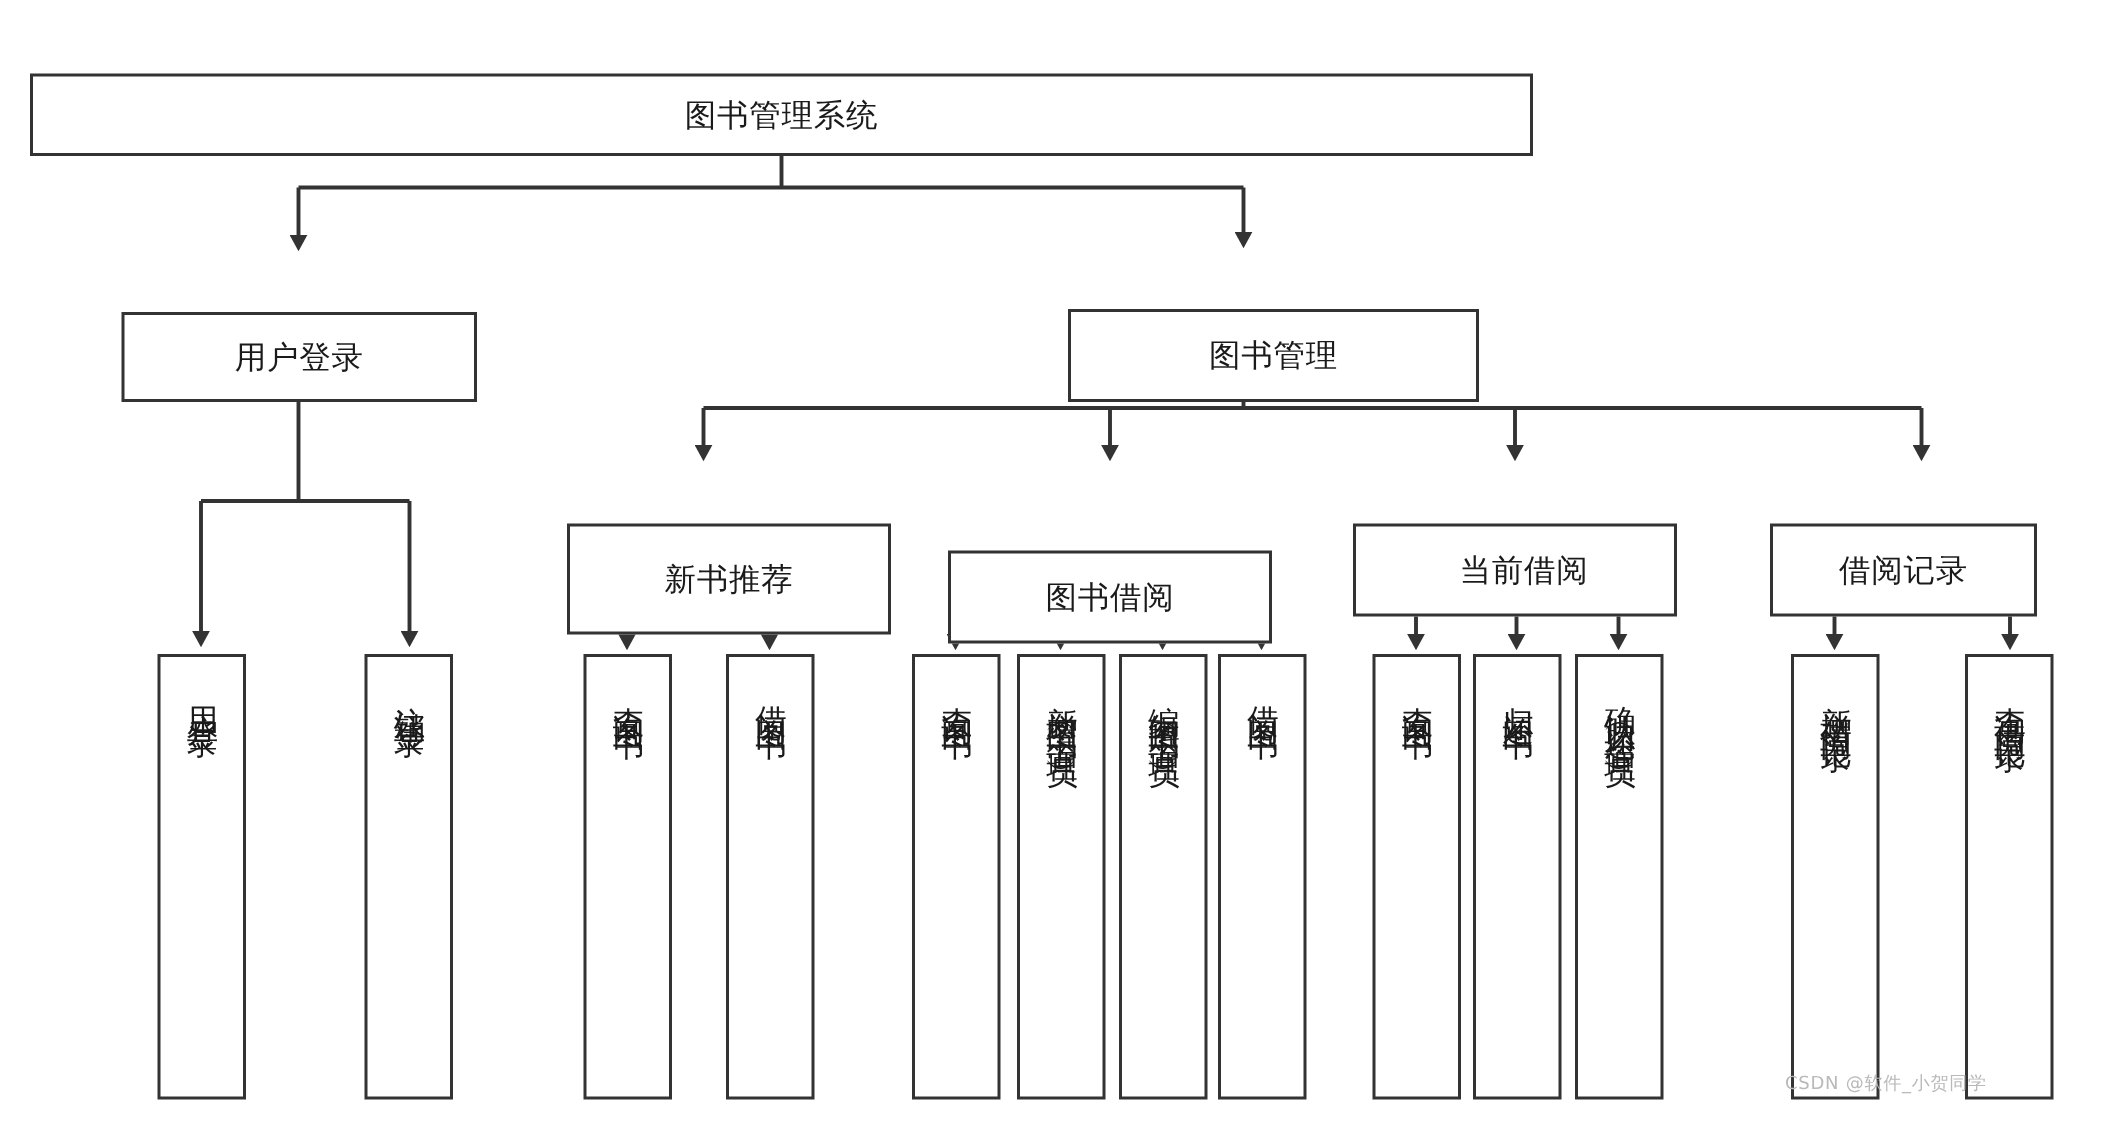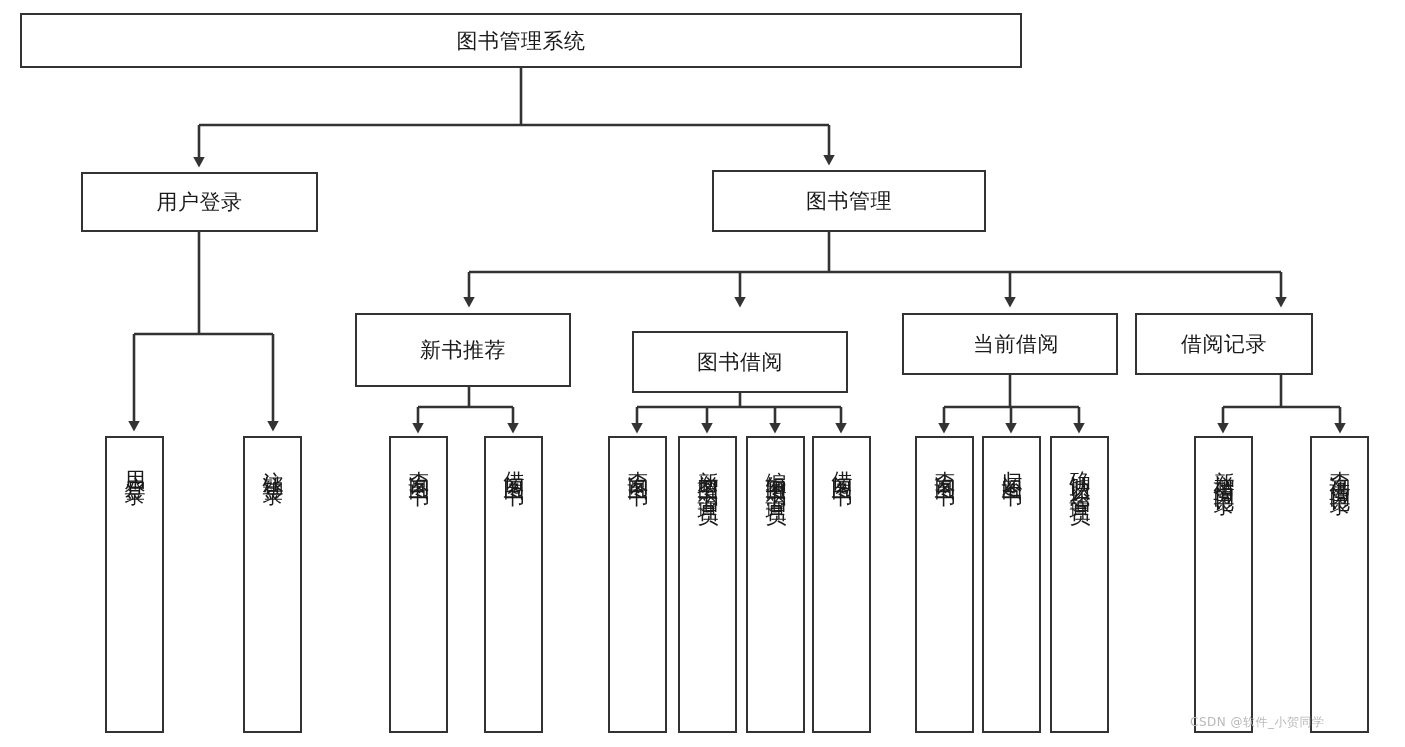--- a/index.html
+++ b/index.html
@@ -33,20 +33,21 @@
     border: 2px solid #333333;
     display: flex;
     align-items: center;
     justify-content: center;
     color: #1a1a1a;
     text-align: center;
   }
   .node.horizontal {
     font-size: 21px;
     letter-spacing: 0.5px;
+    margin-top: 36px;
   }
   .node.vertical {
     font-size: 21px;
     padding-top: 16px;
     align-items: flex-start;
     justify-content: center;
   }
   .node.vertical .vlabel {
     writing-mode: vertical-rl;
     text-orientation: upright;
@@ -126,30 +127,30 @@
     <span>图书管理系统</span>
   </div>
 
   <div class="node horizontal" style="left:81px; top:172px; width:237px; height:60px;">
     <span>用户登录</span>
   </div>
   <div class="node horizontal" style="left:712px; top:170px; width:274px; height:62px;">
     <span>图书管理</span>
   </div>
 
-  <div class="node horizontal" style="left:355px; top:313px; width:216px; height:74px;">
+  <div class="node horizontal" style="left:378px; top:313px; width:216px; height:74px;">
     <span>新书推荐</span>
   </div>
   <div class="node horizontal" style="left:632px; top:331px; width:216px; height:62px;">
     <span>图书借阅</span>
   </div>
   <div class="node horizontal" style="left:902px; top:313px; width:216px; height:62px;padding-left:12px;">
     <span>当前借阅</span>
   </div>
-  <div class="node horizontal" style="left:1135px; top:313px; width:178px; height:62px;">
+  <div class="node horizontal" style="left:1180px; top:313px; width:178px; height:62px;">
     <span>借阅记录</span>
   </div>
 
   <div class="node vertical" style="left:105px; top:436px; width:59px; height:297px;">
     <span class="vlabel">用户登录</span>
   </div>
   <div class="node vertical" style="left:243px; top:436px; width:59px; height:297px;">
     <span class="vlabel">注销登录</span>
   </div>
 

